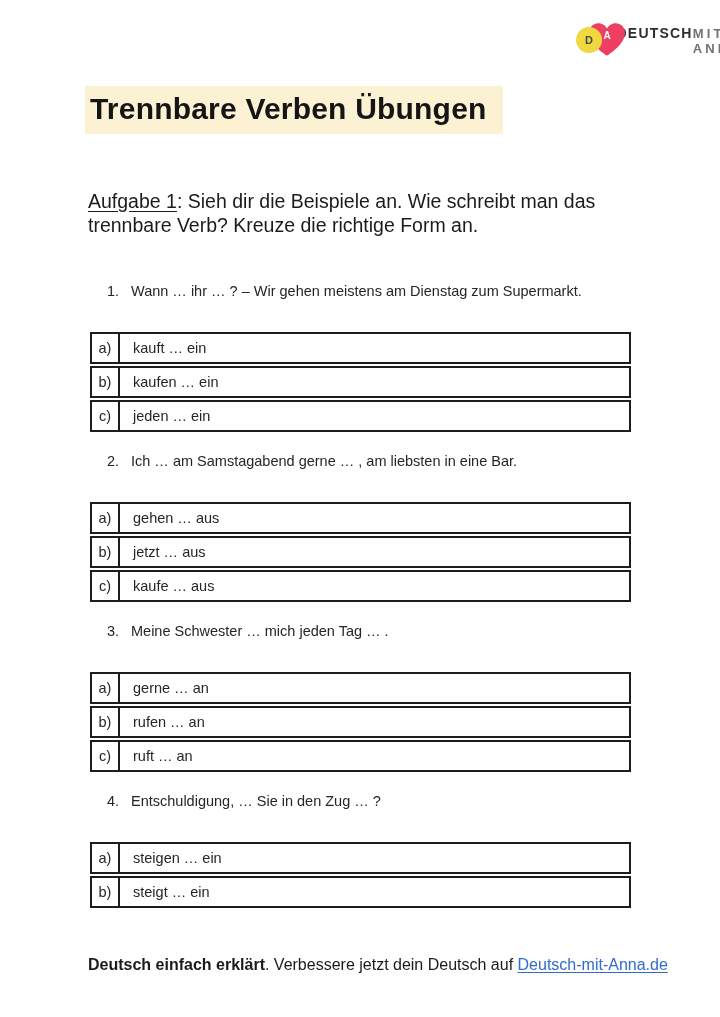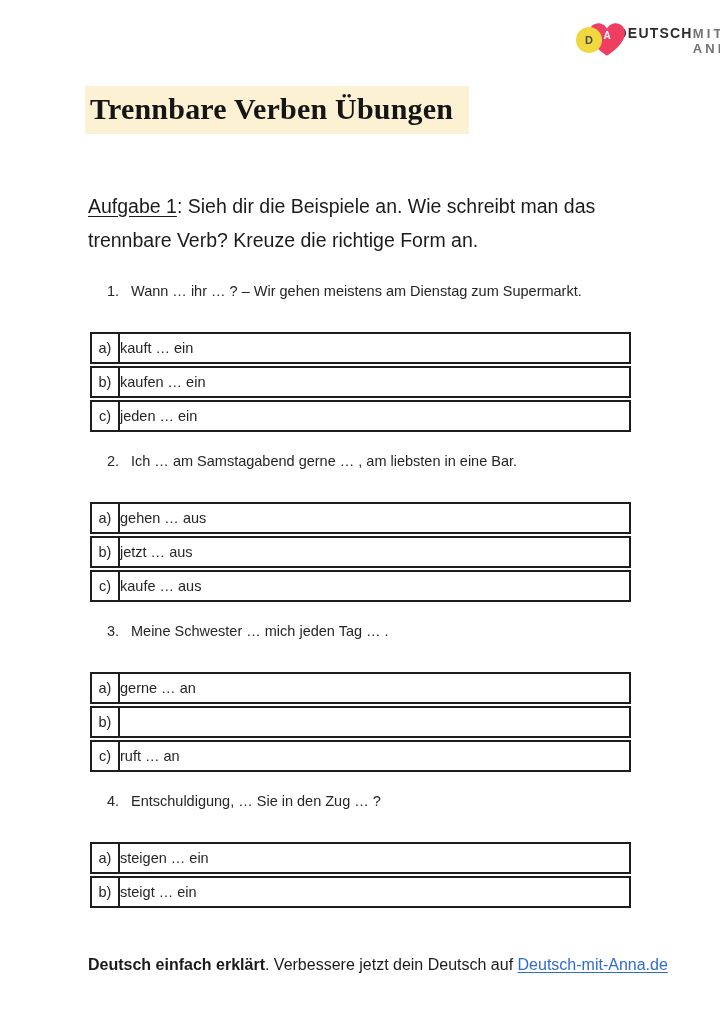--- a/index.html
+++ b/index.html
@@ -31,27 +31,26 @@
   .logo-line2 { font-size: 13px; font-weight: 700; letter-spacing: 3.2px; color: #737373; margin-top: 1px; }
   .logo-tagline { font-size: 6.5px; color: #b2aeab; letter-spacing: 0.5px; margin-top: 3px; }
 
   
   .title { position: absolute; top: 86px; left: 85px; }
   .title .hl {
     display: inline-block;
     background: var(--highlight, #fcf1d2);
     font-size: 30px; font-weight: 700; letter-spacing: 0.2px; color: #151515;
     padding: 6px 16px 8px 5px;
-    font-family: Liberation Serif, serif;
   }
 
   
   .instructions {
     position: absolute; top: 189px; left: 88px; width: 548px;
-    font-size: 19.5px; line-height: 34px; color: #1b1b1b; font-weight: 500;
+    font-size: 19.5px; line-height: 24px; color: #1b1b1b; font-weight: 500;
   }
   .task-label { text-decoration: underline; text-underline-offset: 3px; }
 
   
   .question {
     position: absolute; left: 107px; width: 520px;
     display: flex; font-size: 14.5px; color: #262626;
   }
   .qnum { width: 24px; flex: 0 0 24px; }
   .q1 { top: 283px; } .q2 { top: 453px; } .q3 { top: 623px; } .q4 { top: 793px; }
@@ -63,21 +62,21 @@
     display: flex; align-items: stretch; height: 32px;
     border: 2px solid #1d1d1d; background: #ffffff; margin-bottom: 2px;
     cursor: pointer;
   }
   .opt-letter {
     flex: 0 0 28px; border-right: 2px solid #1d1d1d;
     display: flex; align-items: center; justify-content: center;
     font-size: 14.5px; color: #262626;
   }
   .opt-text {
-    flex: 1; display: flex; align-items: center; 
+    flex: 1; display: flex; align-items: center; padding-left: 13px;
     font-size: 14.5px; color: #262626;
   }
 
   
   .footer { position: absolute; top: 956px; left: 88px; font-size: 16px; color: #1b1b1b; }
   .footer-bold { font-weight: 700; }
   .footer-link { color: var(--link-blue, #2f6bd0); text-decoration: underline; text-underline-offset: 2px; cursor: pointer; }
 </style>
 </head>
 <body>
@@ -149,20 +148,21 @@
   <span class="qnum">3.</span>
   <span class="qtext">Meine Schwester … mich jeden Tag … .</span>
 </div>
 <div class="options t3">
   <div class="opt-row">
     <div class="opt-letter">a)</div>
     <div class="opt-text">gerne … an</div>
   </div>
   <div class="opt-row">
     <div class="opt-letter">b)</div>
+    <div class="opt-text">rufen … an</div>
   </div>
   <div class="opt-row">
     <div class="opt-letter">c)</div>
     <div class="opt-text">ruft … an</div>
   </div>
 </div>
 
 <div class="question q4">
   <span class="qnum">4.</span>
   <span class="qtext">Entschuldigung, … Sie in den Zug … ?</span>

